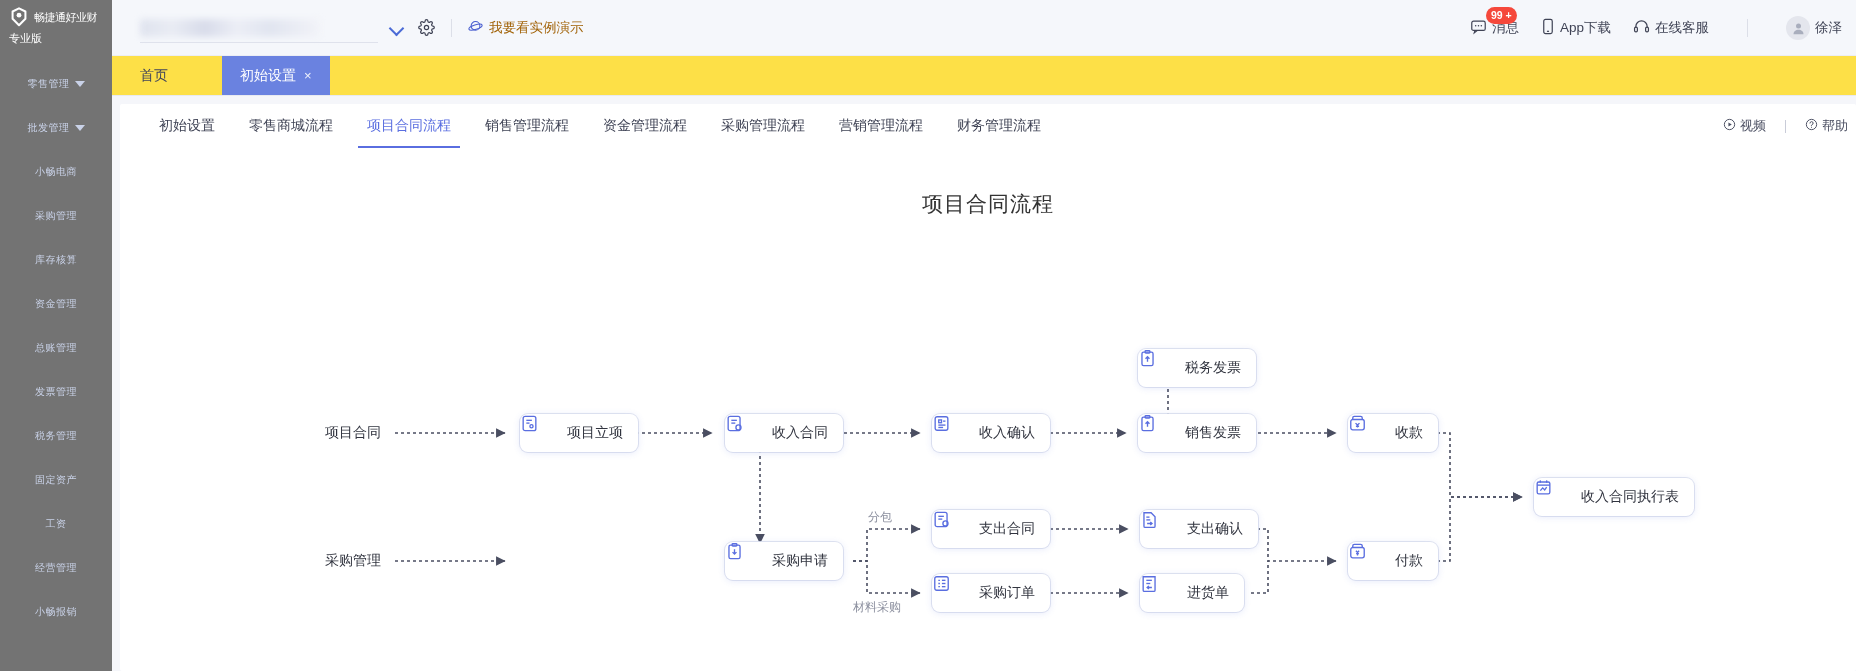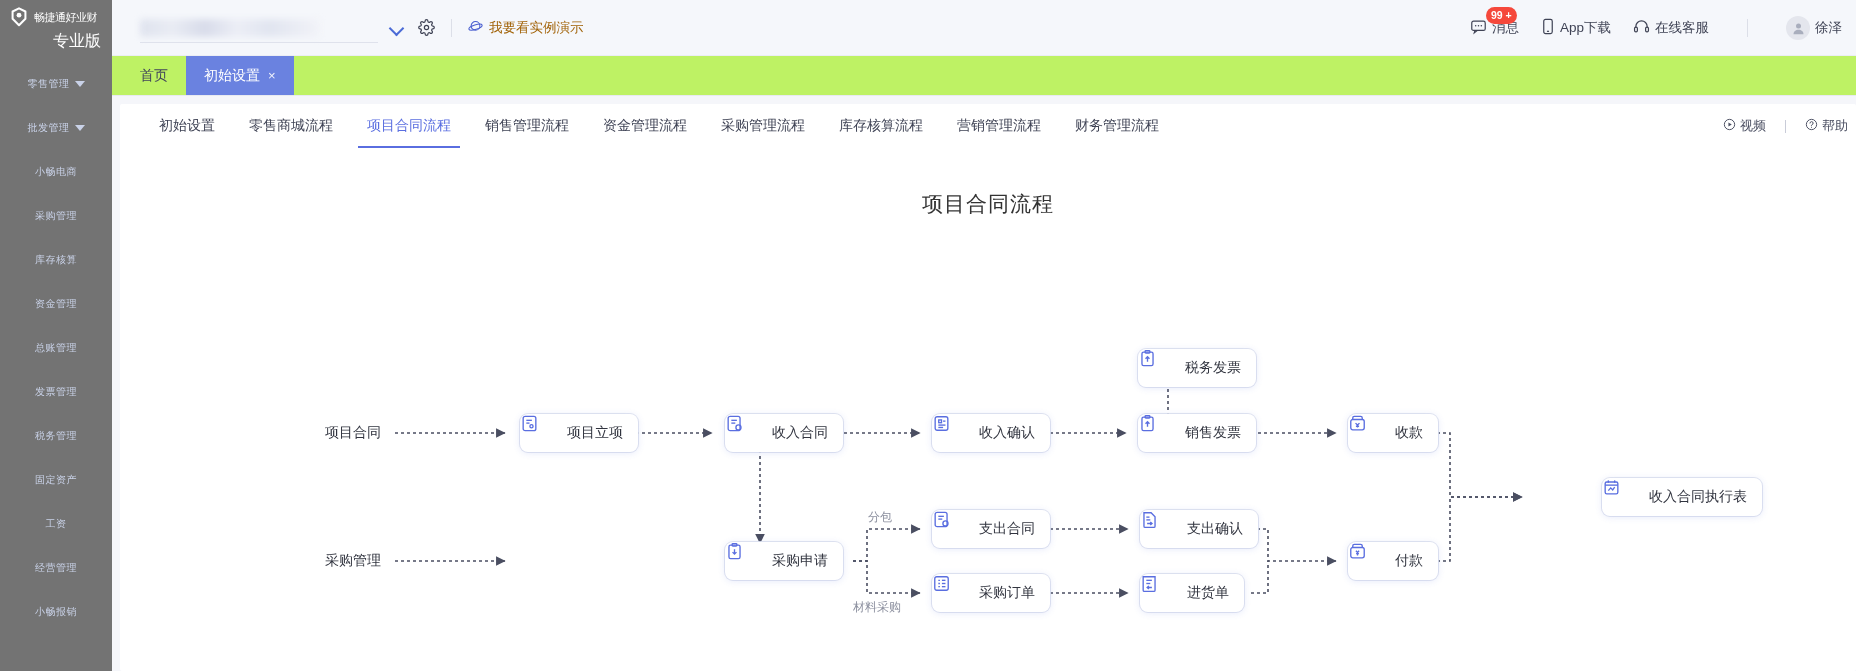--- a/index.html
+++ b/index.html
@@ -17,23 +17,22 @@
   }
   .brand { height: 56px; padding: 6px 0 0 8px; position: relative; }
   .brand-row { display: flex; align-items: center; gap: 4px; }
   .brand-logo { width: 22px; height: 22px; flex: 0 0 22px; position: relative; }
   .brand-logo svg { display:block; }
   .brand-name {
     font-size: 11px; color: #fff; white-space: nowrap; letter-spacing: -0.5px;
     overflow: hidden; max-width: 76px;
   }
   .brand-sub {
-    font-size: 16px; color: #ffffff; margin-top: 3px; padding-left: 1px;
+    font-size: 11px; color: #ffffff; margin-top: 3px; padding-left: 1px;
     letter-spacing: 0px;
-    margin-left: 44px;
   }
   .menu { margin-top: 6px; }
   .menu-item {
     height: 44px; display: flex; align-items: center; justify-content: center;
     color: #c9d2e8; font-size: 10px; cursor: pointer; gap: 5px;
     letter-spacing: 0.5px;
   }
   .caret-down {
     width: 0; height: 0; border-left: 5px solid transparent;
     border-right: 5px solid transparent; border-top: 6px solid #c9d2e8;
@@ -87,22 +86,22 @@
     font-size: 10.5px; line-height: 1; padding: 3px 5px 3px 5px;
     border-radius: 9px; font-weight: bold; white-space: nowrap;
   }
   .avatar {
     width: 24px; height: 24px; border-radius: 50%; background: #e4e6ed;
     display: flex; align-items: center; justify-content: center;
   }
 
   
   .pagetabs {
-    height: 40px; background: #bef264; display: flex; align-items: stretch;
-    padding-left: 10px; border-bottom: 1px solid #e8eaf0;
+    height: 40px; background: #fde047; display: flex; align-items: stretch;
+    padding-left: 10px; border-bottom: 1px solid #e8eaf0; gap: 36px;
   }
   .ptab {
     display: flex; align-items: center; padding: 0 18px; font-size: 14px;
     color: #41455a; cursor: pointer; gap: 8px;
   }
   .ptab.active { background: #6a82e0; color: #fff; }
   .ptab .x { font-size: 13px; opacity: .9; }
 
   
   .content {
@@ -316,23 +315,20 @@
           <div class="stab">
               <span>销售管理流程</span>
             </div>
           <div class="stab">
               <span>资金管理流程</span>
             </div>
           <div class="stab">
               <span>采购管理流程</span>
             </div>
           <div class="stab">
-              <span>库存核算流程</span>
-            </div>
-          <div class="stab">
               <span>营销管理流程</span>
             </div>
           <div class="stab">
               <span>财务管理流程</span>
             </div>
 
           <div class="subtabs-right">
             <span class="srt-item">
               <span>
                 <svg width="13" height="13" viewBox="0 0 24 24" fill="none" stroke="#4a4e61" stroke-width="1.8">
@@ -477,21 +473,21 @@
             <span class="ic">
               <svg width="19" height="19" viewBox="0 0 24 24" fill="none" stroke="#5a6ee0" stroke-width="1.7">
                 <rect x="3.5" y="7" width="17" height="13" rx="2.5"></rect>
                 <path d="M6 7 L6 5 a2 2 0 0 1 2-2 h8 a2 2 0 0 1 2 2 v2"></path>
                 <path d="M9.5 11.5 L12 14 L14.5 11.5 M12 14 V17 M10 15.5 h4"></path>
               </svg>
             </span>
             <span>收款</span>
           </div>
 
-          <div class="node" style="left:1482px; top:250px;">
+          <div class="node" style="left:1414px; top:250px;">
             <span class="ic">
               <svg width="19" height="19" viewBox="0 0 24 24" fill="none" stroke="#5a6ee0" stroke-width="1.7">
                 <rect x="4" y="5" width="16" height="15" rx="2"></rect>
                 <line x1="4" y1="9" x2="20" y2="9"></line>
                 <line x1="8" y1="3" x2="8" y2="6"></line>
                   <line x1="16" y1="3" x2="16" y2="6"></line>
                 <path d="M8 16 L11 12.5 L13.5 15 L16 11.5"></path>
               </svg>
             </span>
             <span>收入合同执行表</span>

